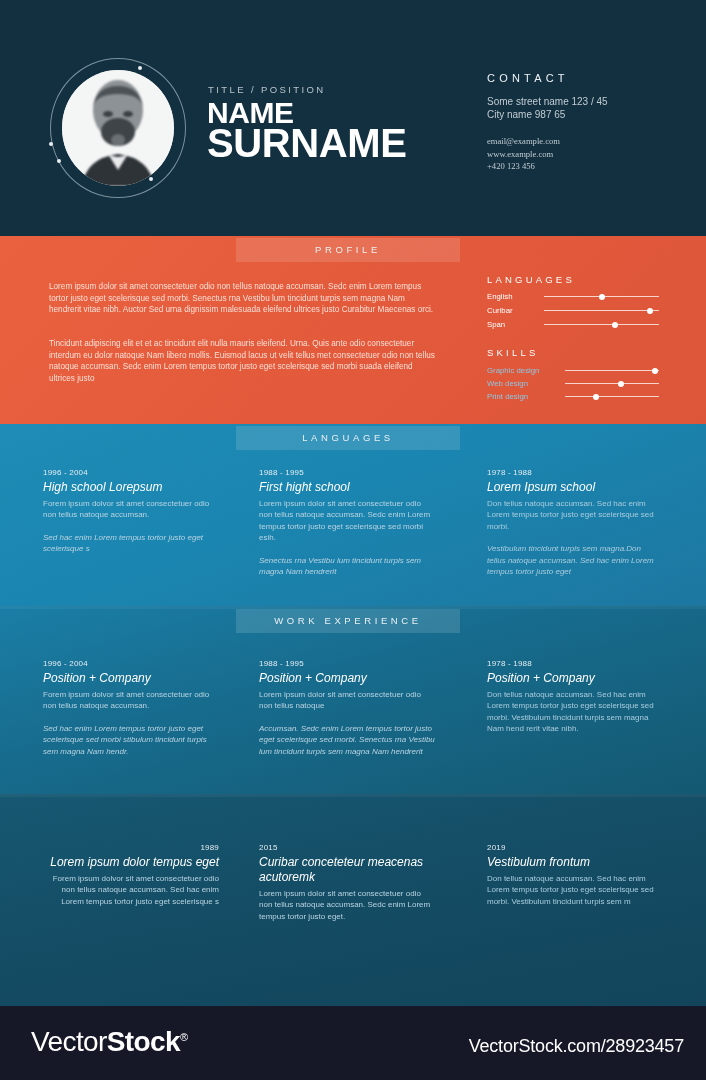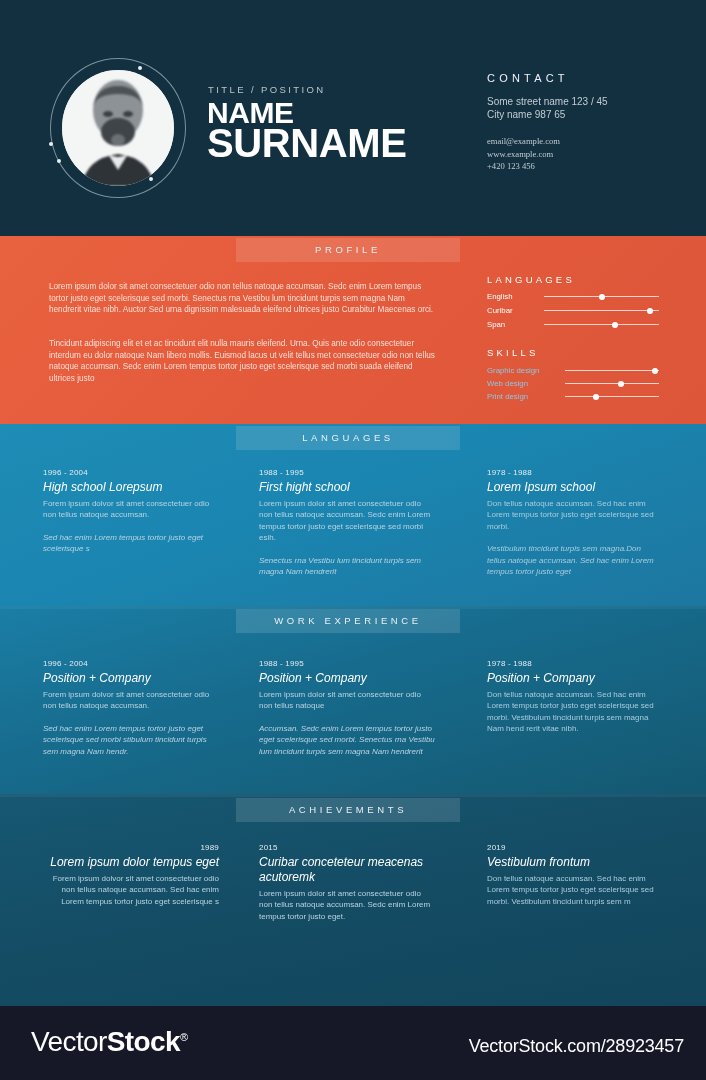--- a/index.html
+++ b/index.html
@@ -191,23 +191,20 @@
     <div class="e-body">Lorem ipsum dolor sit amet consectetuer odio non tellus natoque</div>
     <div class="e-body2">Accumsan. Sedc enim Lorem tempus tortor justo eget scelerisque sed morbi. Senectus  rna Vestibu lum tincidunt turpis sem magna Nam hendrerit</div>
   </div>
   <div class="col c3" style="top:659px;width:172px;">
     <div class="e-date">1978 - 1988</div>
     <div class="e-title">Position + Company</div>
     <div class="e-body">Don tellus natoque accumsan. Sed hac enim Lorem tempus tortor justo eget scelerisque sed morbi. Vestibulum tincidunt turpis sem magna Nam hend rerit vitae nibh.</div>
   </div>
 
   <div class="band band-ach"></div>
-  <div class="sec-tab" style="top:798px;">
-    <span>ACHIEVEMENTS</span>
-  </div>
   <div class="col c1" style="top:843px;text-align:right;">
     <div class="e-date">1989</div>
     <div class="e-title">Lorem ipsum dolor tempus eget</div>
     <div class="e-body">Forem ipsum dolvor sit amet consectetuer odio non tellus natoque accumsan. Sed hac enim Lorem tempus tortor justo eget scelerisque s</div>
   </div>
   <div class="col c2" style="top:843px;">
     <div class="e-date">2015</div>
     <div class="e-title">Curibar conceteteur meacenas acutoremk</div>
     <div class="e-body">Lorem ipsum dolor sit amet consectetuer odio non tellus natoque accumsan. Sedc enim Lorem tempus tortor justo eget.</div>
   </div>

